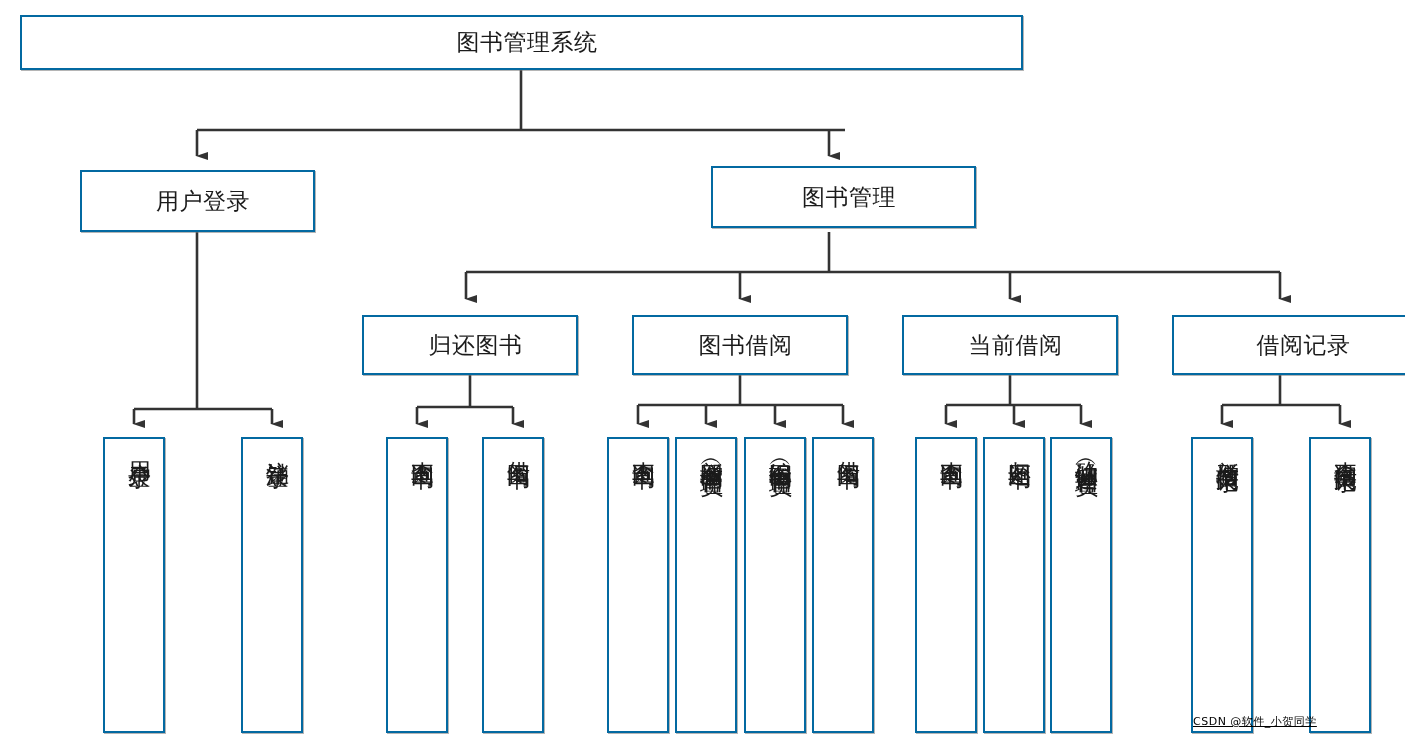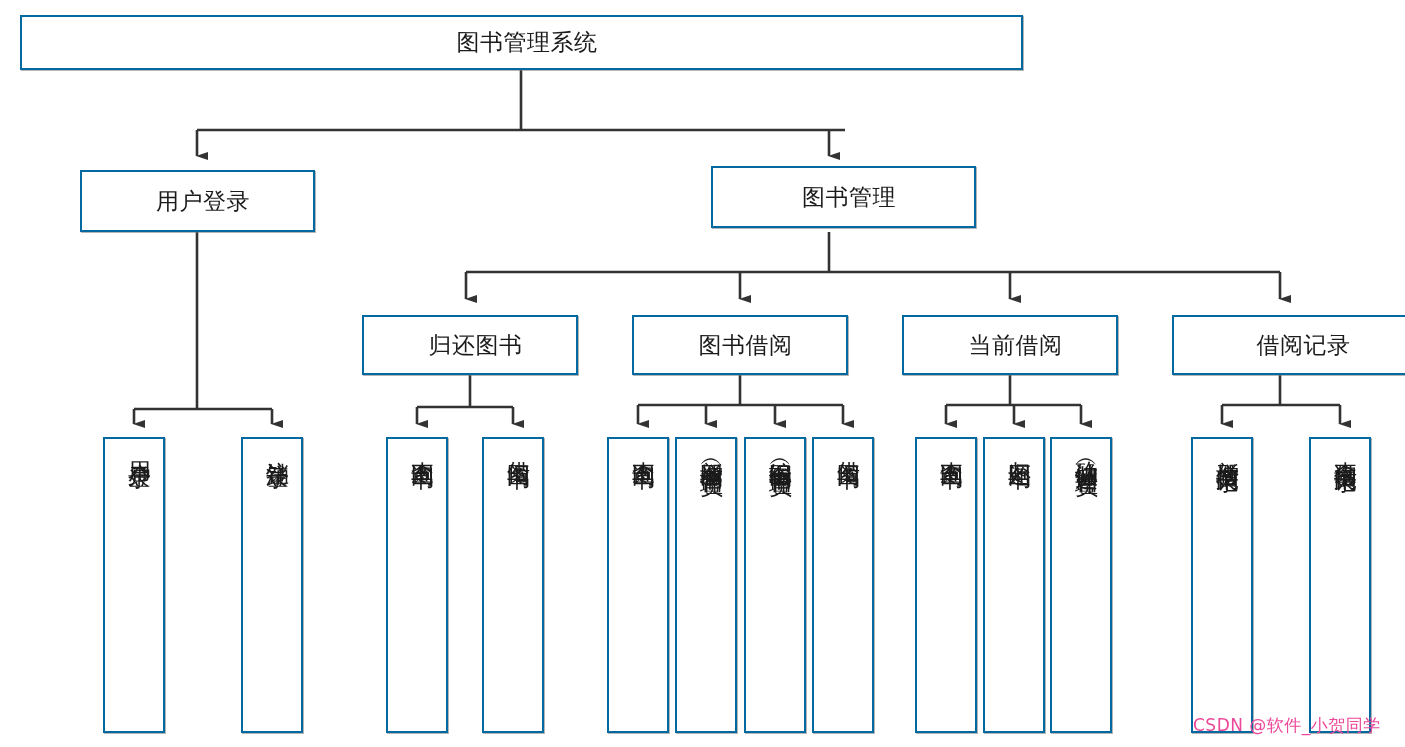--- a/index.html
+++ b/index.html
@@ -51,25 +51,26 @@
     writing-mode:vertical-rl;
     text-orientation:upright;
     white-space:normal;
     font-size:23px;
     line-height:1.08;
     letter-spacing:2px;
     max-height:290px;
   }
   .watermark{
     position:absolute;
-    font-size:17px;
-    color:#ec4899;
+    font-size:11px;
+    color:#000000;
     letter-spacing:.5px;
     white-space:nowrap;
     user-select:none;
+    text-decoration:underline;
   }
 </style>
 </head>
 <body>
 
 <div id="canvas">
 
   <svg class="wires" viewBox="0 0 1405 747" xmlns="http://www.w3.org/2000/svg">
     <defs>
       <marker id="arrow" markerWidth="10" markerHeight="12" refX="4" refY="11" orient="auto" markerUnits="userSpaceOnUse">

